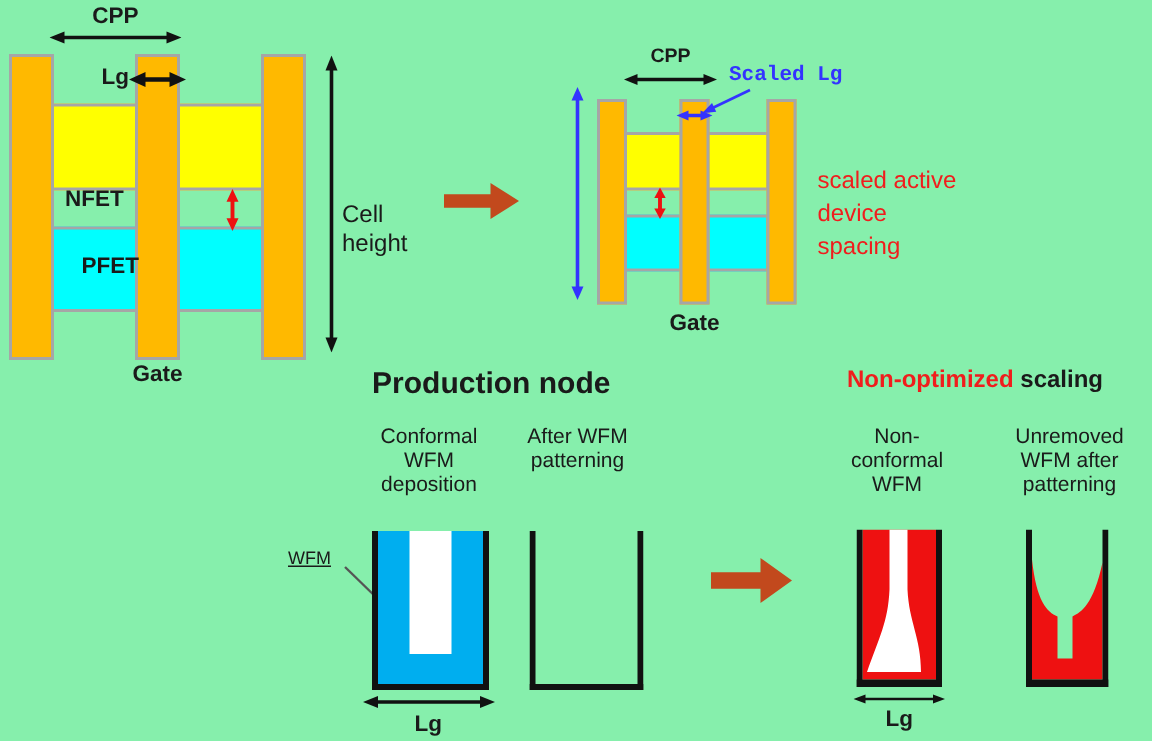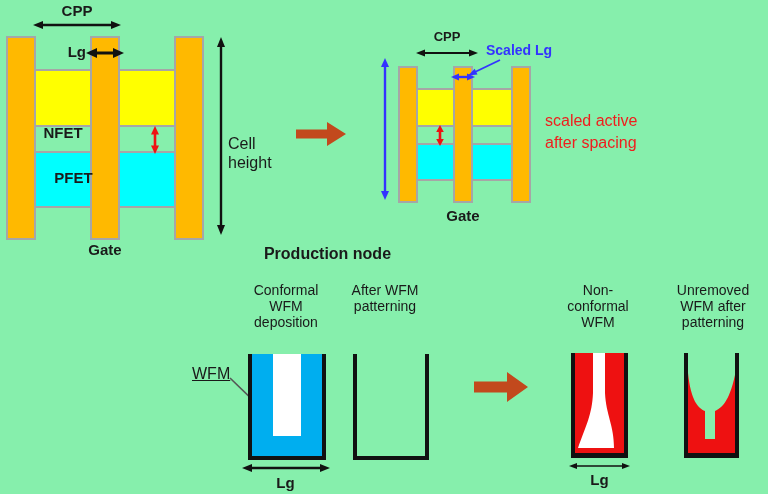--- a/index.html
+++ b/index.html
@@ -7,21 +7,21 @@
         font-family:"Liberation Sans",sans-serif;color:#1a1a1a;}
   .abs{position:absolute;}
   .lbl{white-space:pre-line;}
   .c{text-align:center;}
   .r{text-align:right;}
   .b{font-weight:700;}
   .bar{position:absolute;background:#FFB900;border:2px solid #A6A6A6;box-sizing:border-box;}
   .band-y{position:absolute;background:#FFFF00;border:2px solid #A6A6A6;box-sizing:border-box;}
   .band-c{position:absolute;background:#00FFFF;border:2px solid #A6A6A6;box-sizing:border-box;}
   .red-t{color:#F01D1D;}
-  .blue-t{color:#3333FF;}
+  .blue-t{color:#3333FF;font-family:Liberation Mono, monospace;}
   svg{display:block;}
 </style>
 </head>
 <body>
 
 <div id="page">
 
   <div class="band-y abs" style="left:34px;top:69px;width:142px;height:58px;"></div>
   <div class="band-c abs" style="left:34px;top:151px;width:142px;height:57px;"></div>
   <div class="bar" style="left:6px;top:36px;width:30px;height:204px;"></div>
@@ -95,31 +95,32 @@
   </svg>
 
   <svg class="abs" style="left:433px;top:125px;" width="14" height="21">
     <line x1="7" y1="5.5" x2="7" y2="15.5" stroke="#EE1111" stroke-width="2.6"></line>
     <polygon points="7,0 3.2,7 10.8,7" fill="#EE1111"></polygon>
     <polygon points="7,21 3.2,14 10.8,14" fill="#EE1111"></polygon>
   </svg>
 
   <div class="abs lbl b c" style="left:437px;top:207px;width:52px;font-size:15px;">Gate</div>
 
-  <div class="abs lbl red-t" style="left:545px;top:110px;width:105px;font-size:16px;line-height:22px;">scaled active after spacing</div>
+  <div class="abs lbl red-t" style="left:545px;top:110px;width:105px;font-size:16px;line-height:22px;">scaled active device spacing</div>
 
-  <div class="abs lbl b c" style="left:245px;top:245px;width:165px;font-size:16px;">Production node</div>
+  <div class="abs lbl b c" style="left:245px;top:245px;width:165px;font-size:20px;">Production node</div>
+  <div class="abs b c" style="left:540px;top:245px;width:220px;font-size:16px;"><span class="red-t">Non-optimized</span><span> scaling</span></div>
 
   <div class="abs lbl c" style="left:242px;top:282px;width:88px;font-size:14px;line-height:16px;">Conformal WFM deposition</div>
   <div class="abs lbl c" style="left:340px;top:282px;width:90px;font-size:14px;line-height:16px;">After WFM patterning</div>
   <div class="abs lbl c" style="left:663px;top:282px;width:100px;font-size:14px;line-height:16px;">Unremoved WFM after patterning</div>
   <div class="abs lbl c" style="left:553px;top:282px;width:90px;font-size:14px;line-height:16px;">Non-conformal WFM</div>
 
 
-  <div class="abs lbl" style="left:192px;top:365px;width:40px;font-size:16px;text-decoration:underline;">WFM</div>
+  <div class="abs lbl" style="left:192px;top:365px;width:40px;font-size:12px;text-decoration:underline;">WFM</div>
   <svg class="abs" style="left:226px;top:375px;" width="42" height="40">
     <line x1="4" y1="3" x2="38" y2="36" stroke="#555" stroke-width="1.6"></line>
   </svg>
 
   <svg class="abs" style="left:248px;top:354px;" width="78" height="106">
     <rect x="4" y="0" width="70" height="102" fill="#00AEEF"></rect>
     <rect x="25" y="0" width="28" height="82" fill="#ffffff"></rect>
     <rect x="0" y="0" width="4" height="106" fill="#111"></rect>
     <rect x="74" y="0" width="4" height="106" fill="#111"></rect>
     <rect x="0" y="102" width="78" height="4" fill="#111"></rect>

